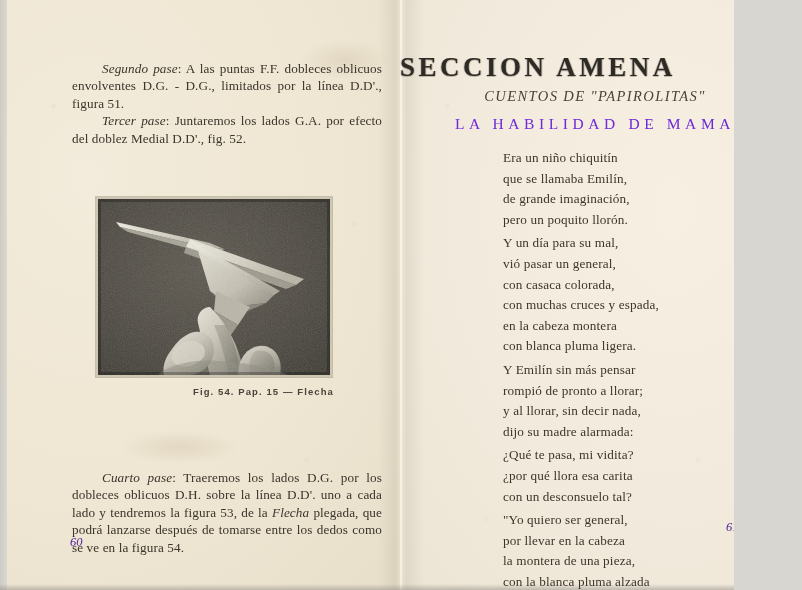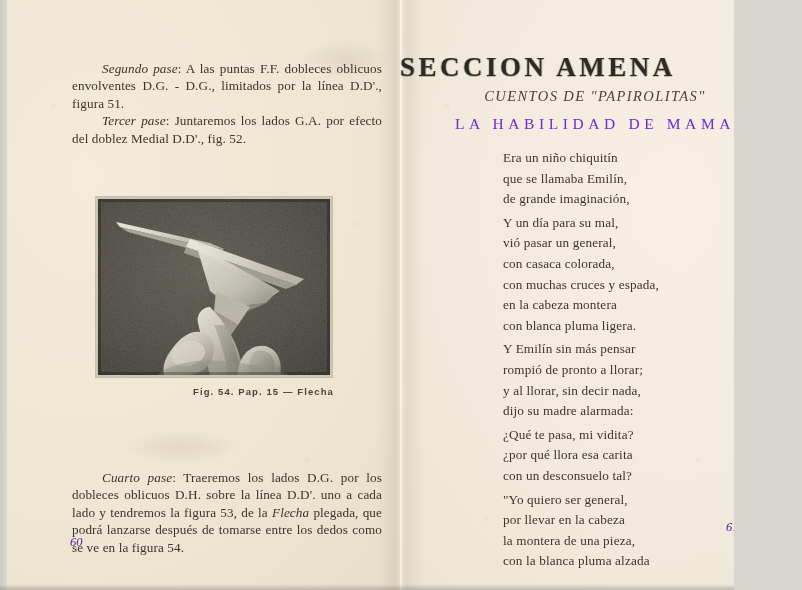--- a/index.html
+++ b/index.html
@@ -352,20 +352,21 @@
   <div class="folio" id="folio-left">60</div>
 
   <div id="section-title">SECCION AMENA</div>
   <div id="section-subtitle">CUENTOS DE "PAPIROLITAS"</div>
   <div id="story-title">LA HABILIDAD DE MAMA</div>
 
   <div id="poem">
       <div class="poem-line">Era un niño chiquitín</div>
       <div class="poem-line">que se llamaba Emilín,</div>
       <div class="poem-line">de grande imaginación,</div>
+      <div class="poem-line">pero un poquito llorón.</div>
       <div class="poem-line stanza-gap">Y un día para su mal,</div>
       <div class="poem-line">vió pasar un general,</div>
       <div class="poem-line">con casaca colorada,</div>
       <div class="poem-line">con muchas cruces y espada,</div>
       <div class="poem-line">en la cabeza montera</div>
       <div class="poem-line">con blanca pluma ligera.</div>
       <div class="poem-line stanza-gap">Y Emilín sin más pensar</div>
       <div class="poem-line">rompió de pronto a llorar;</div>
       <div class="poem-line">y al llorar, sin decir nada,</div>
       <div class="poem-line">dijo su madre alarmada:</div>

